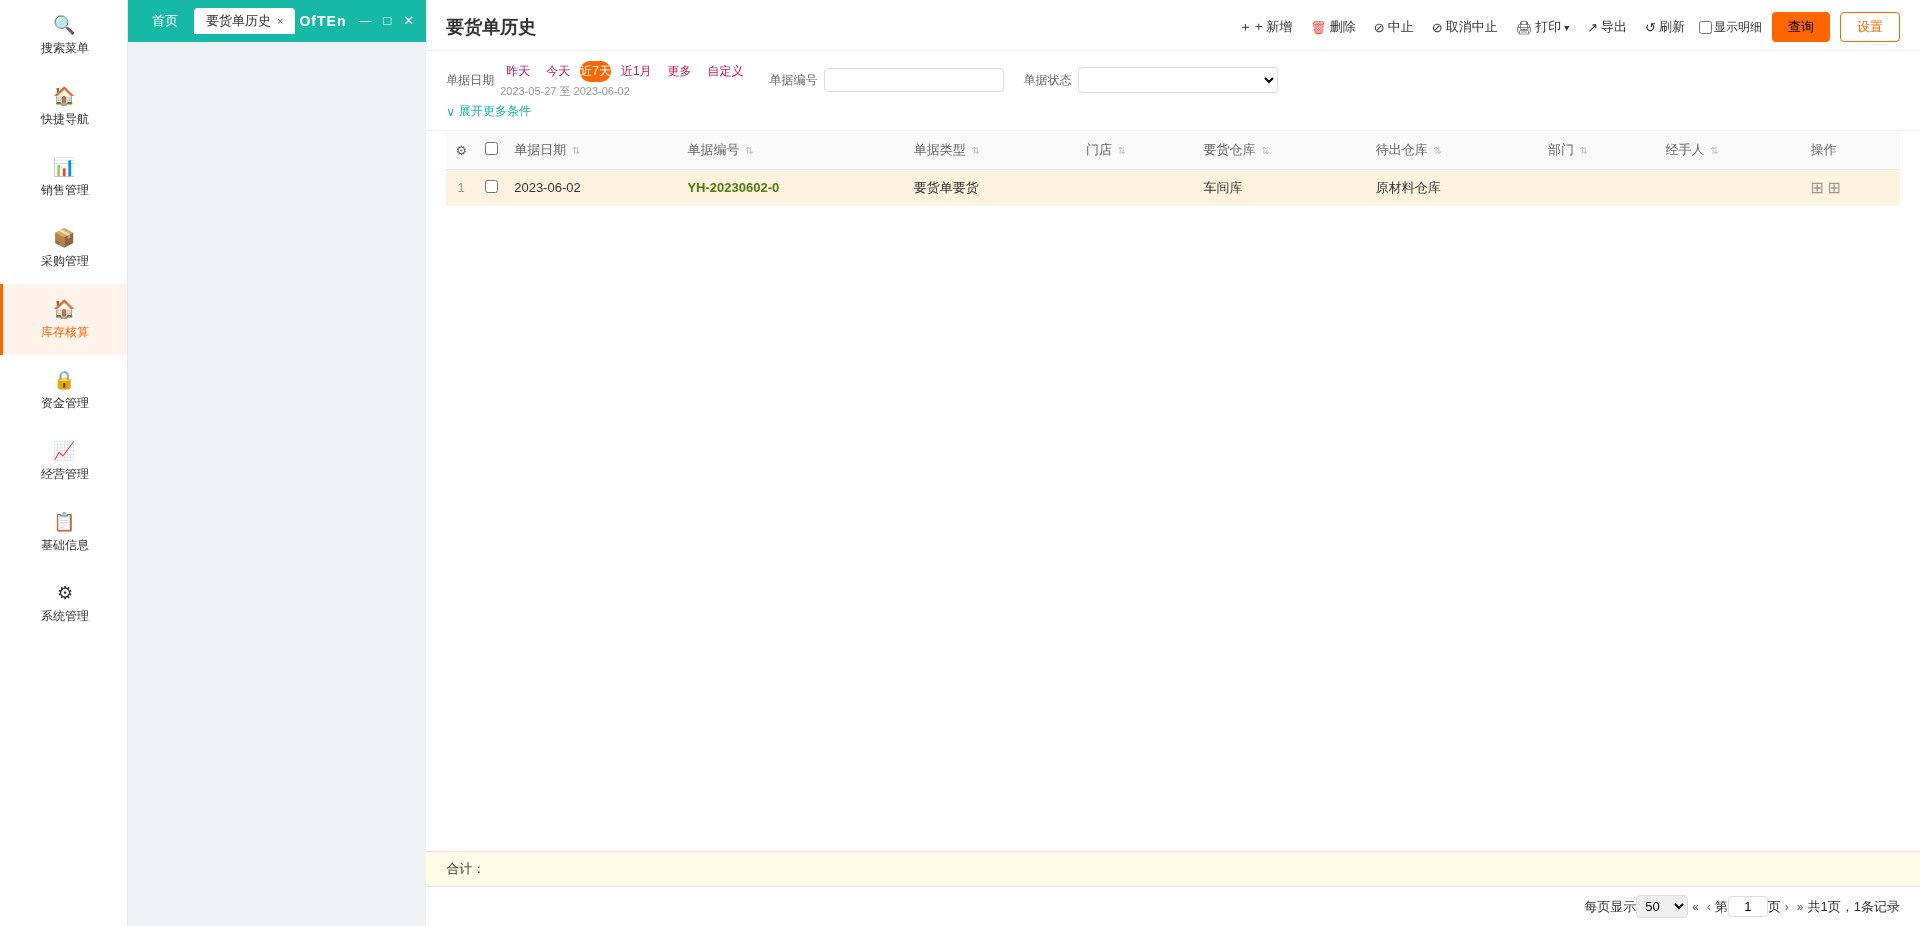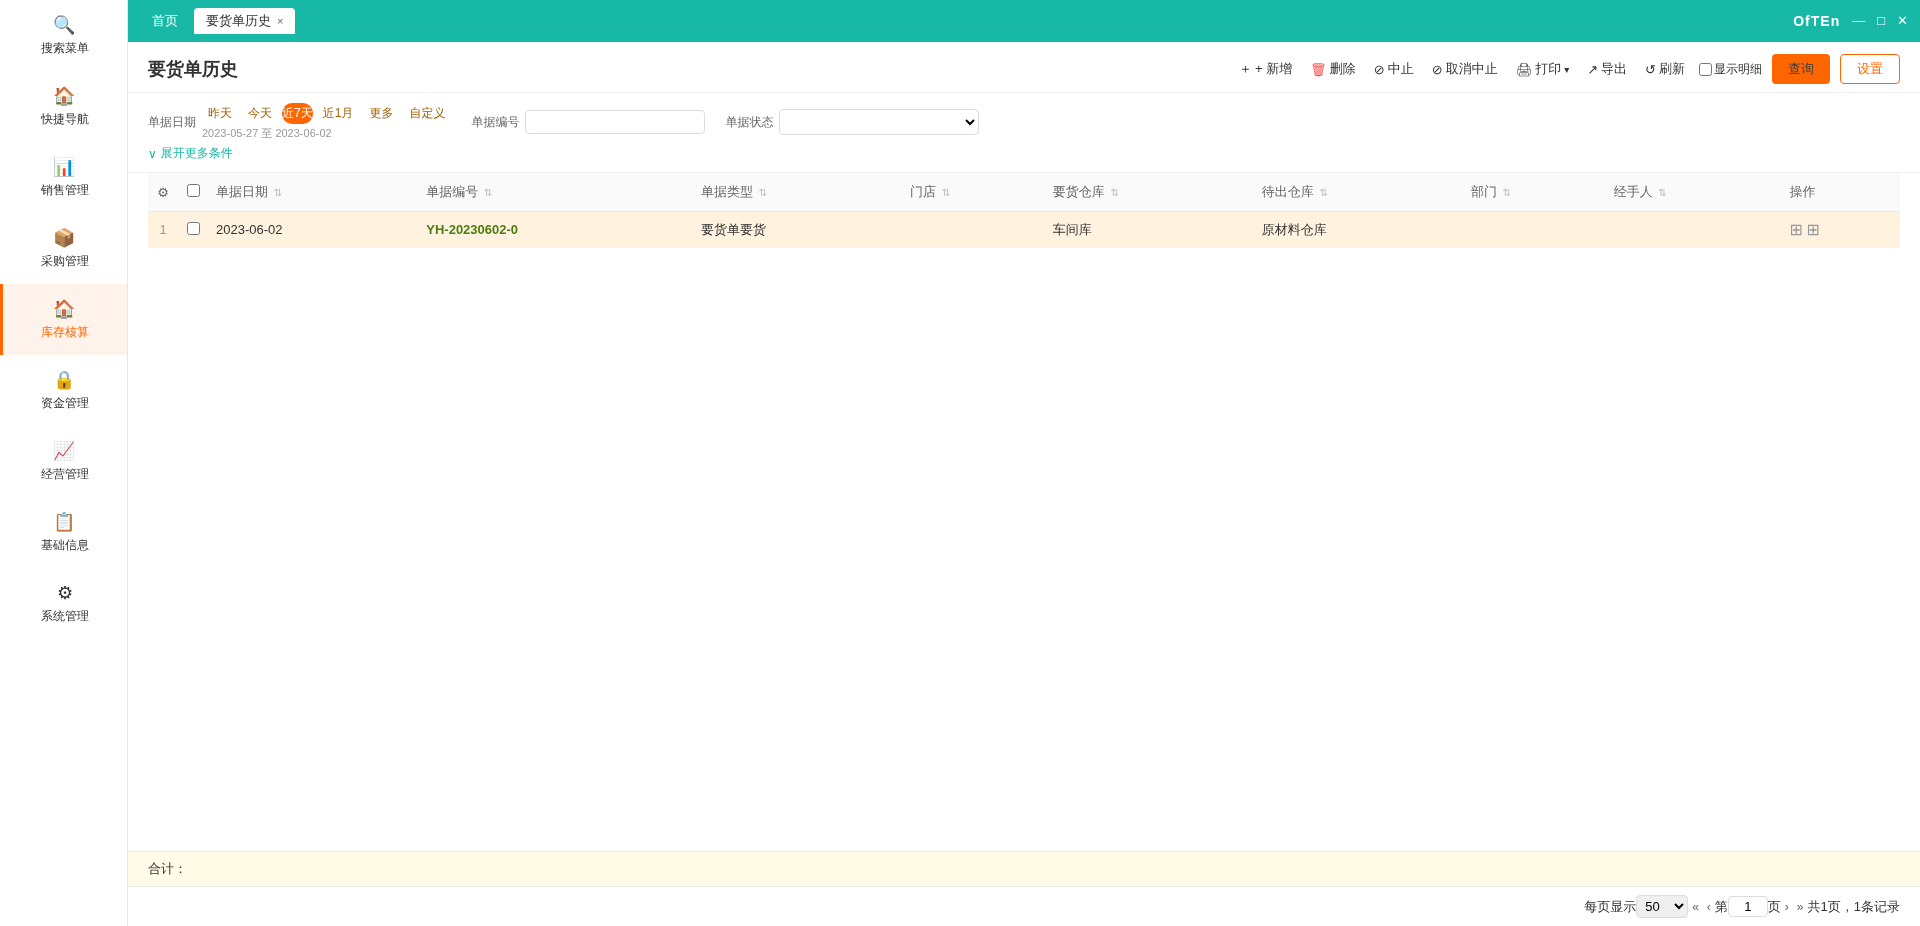--- a/index.html
+++ b/index.html
@@ -30,21 +30,21 @@
       background: #fff3eb;
       color: #f60;
       border-left: 3px solid #f60;
     }
     .sidebar-item .icon { font-size: 18px; }
 
     
     .main {
       flex: 1;
       display: flex;
-      flex-direction: column;
+      flex-direction: row;
       overflow: hidden;
     }
 
     
     .topbar {
       background: #17b8a6;
       height: 42px;
       display: flex;
       align-items: center;
       padding: 0 12px;
@@ -111,21 +111,21 @@
       display: flex;
       align-items: center;
       gap: 3px;
       font-size: 13px;
       cursor: pointer;
       color: #333;
       padding: 2px 4px;
     }
     .btn-primary {
       background: #f60;
-      color: #404040;
+      color: #000000;
       border: none;
       border-radius: 4px;
       padding: 6px 16px;
       cursor: pointer;
       font-size: 13px;
     }
     .btn-setting {
       background: #fff;
       color: #f60;
       border: 1px solid #f60;
@@ -164,21 +164,21 @@
       color: #666;
       white-space: nowrap;
     }
     .date-chips {
       display: flex;
       align-items: center;
       gap: 4px;
     }
     .date-chip {
       font-size: 12px;
-      color: #a16207;
+      color: #be185d;
       cursor: pointer;
       padding: 2px 6px;
     }
     .date-chip.active {
       background: #f60;
       color: #fff;
       border-radius: 10px;
       padding: 2px 0;
     }
     .date-range {

